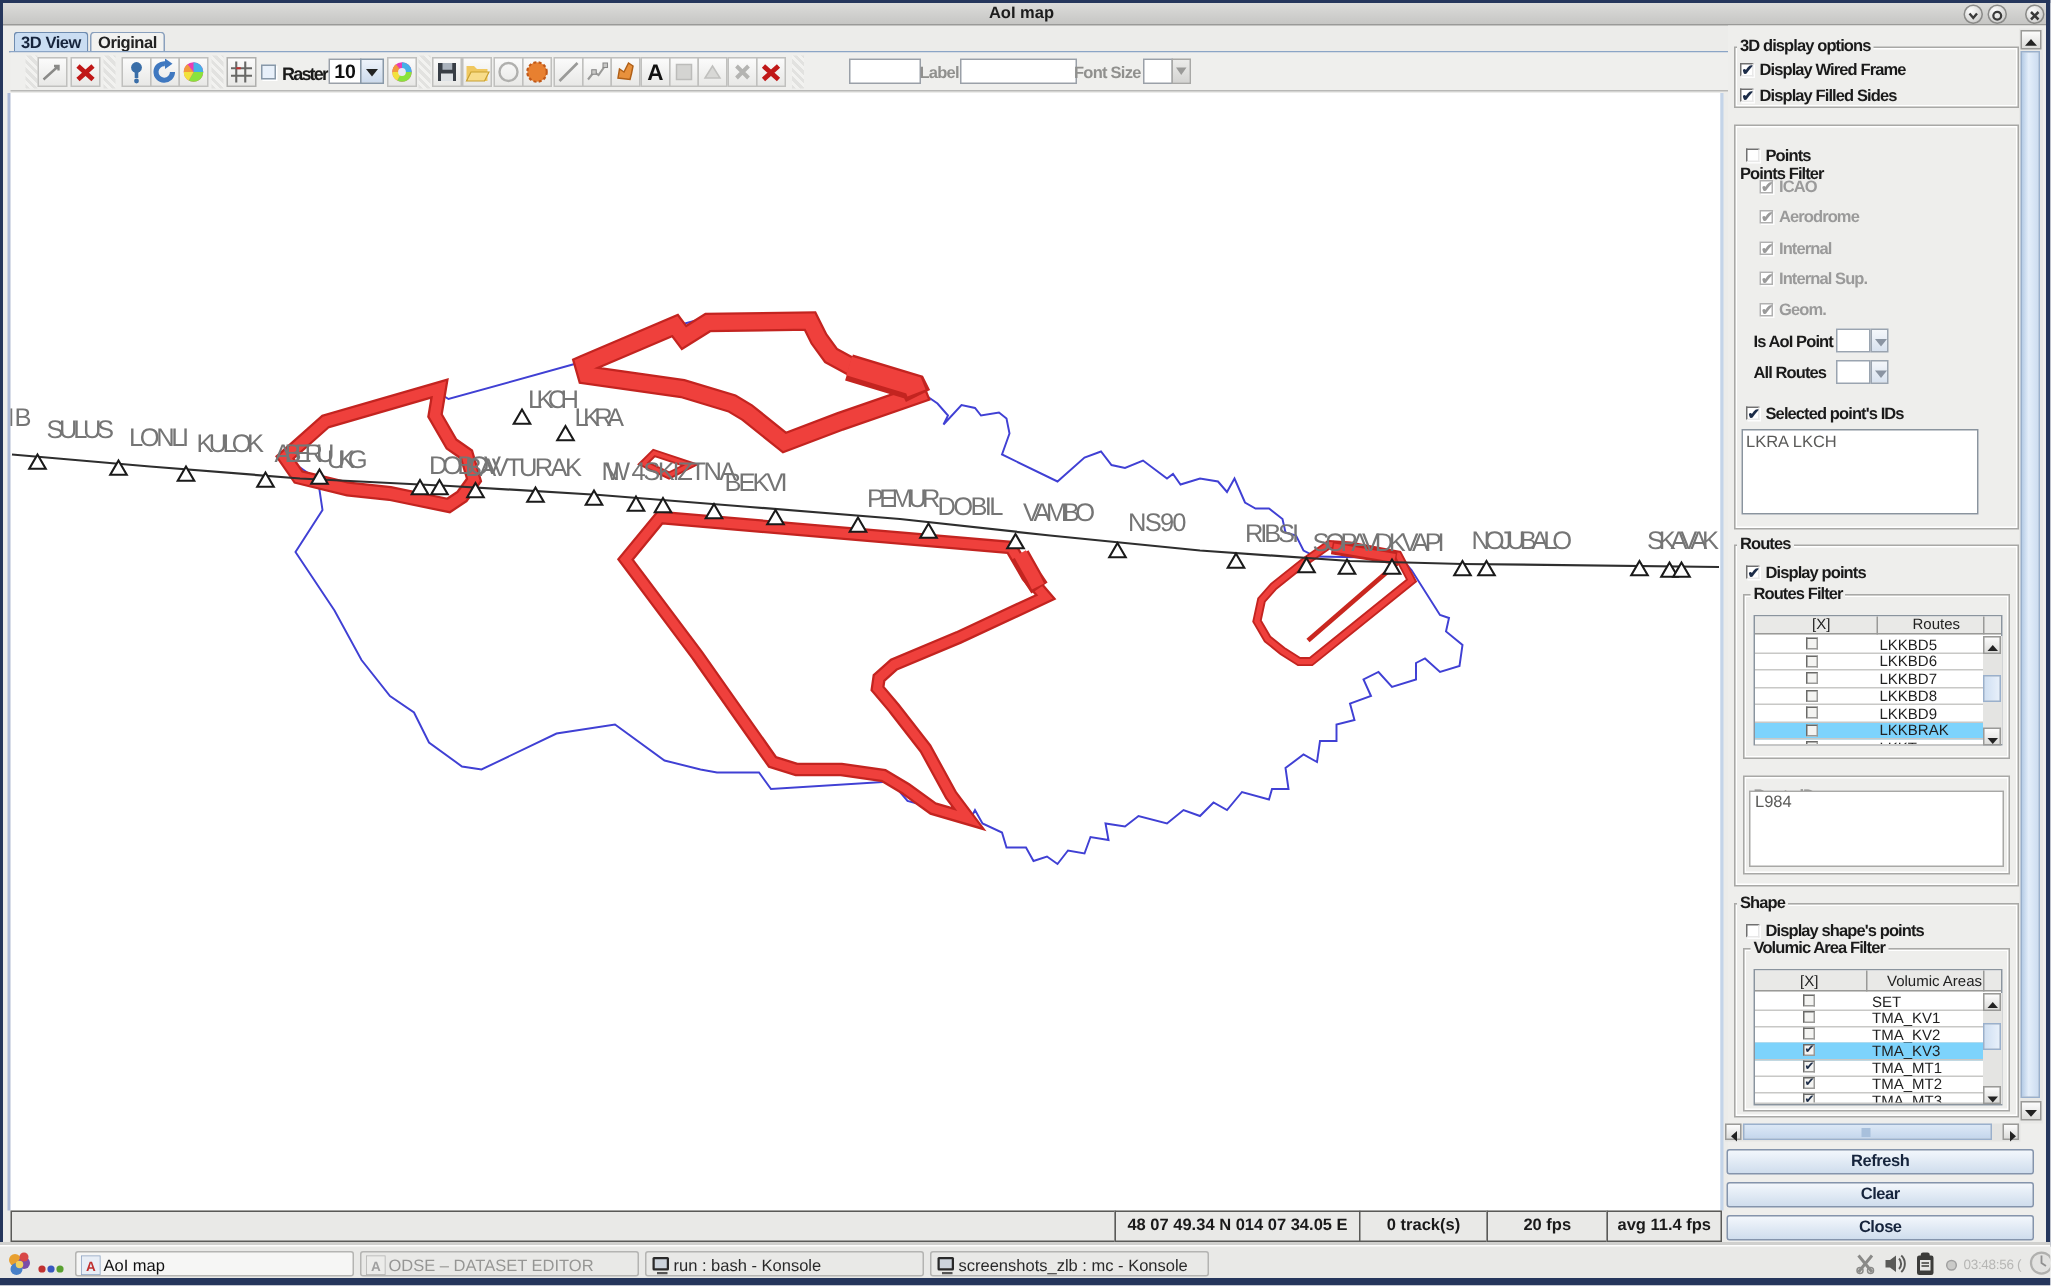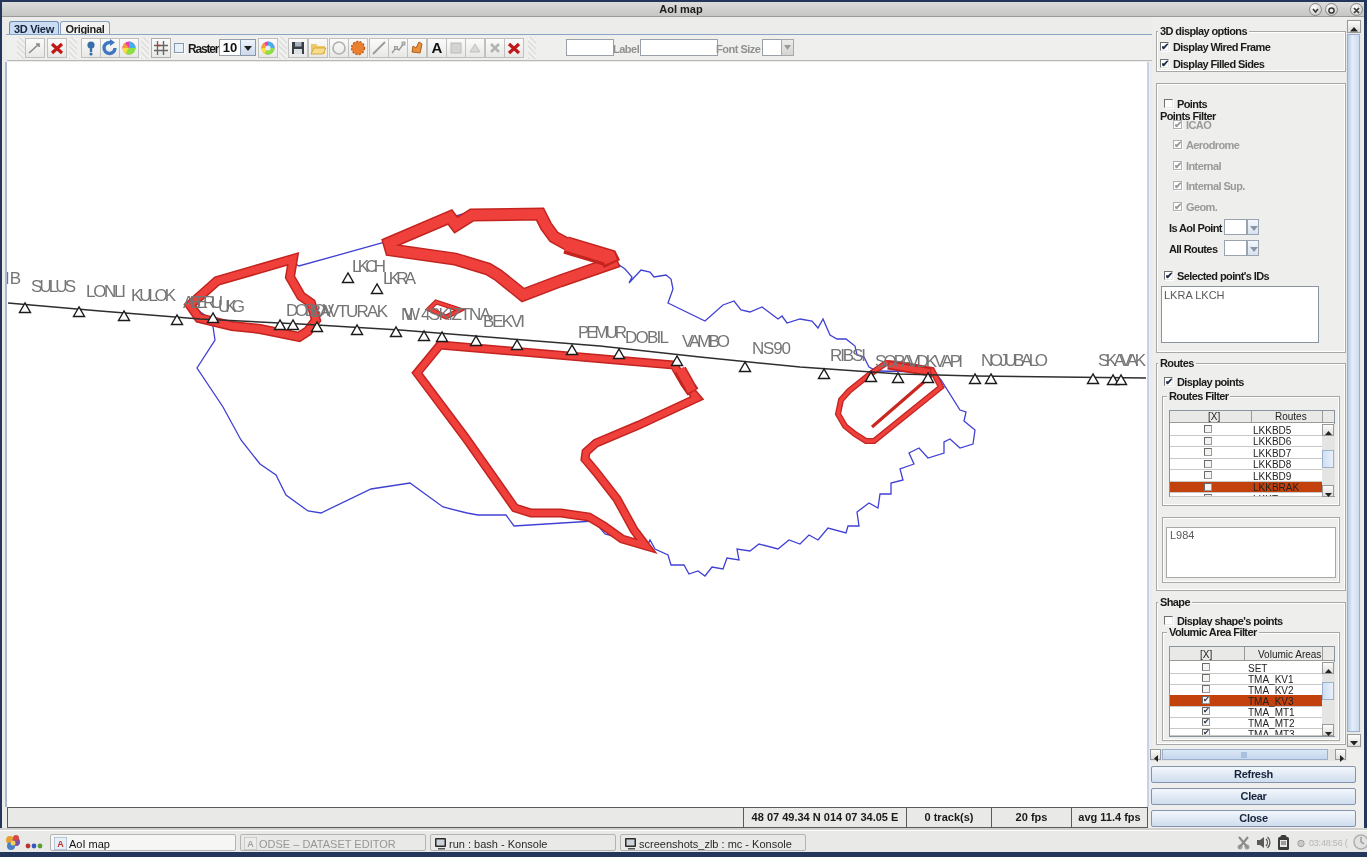--- a/index.html
+++ b/index.html
@@ -39,21 +39,21 @@
 .combo { position:absolute; height:16px; background:#fff; border:1px solid #9aa4b0; }
 .comboarr { position:absolute; height:16px; width:12px; background:linear-gradient(#f4f7fb,#d8e2ef); border:1px solid #9aa4b0; }
 .comboarr:after { content:""; position:absolute; left:2px; top:6px; border:4px solid transparent; border-top:5px solid #8a94a2; }
 .btn3 { position:absolute; left:1151px; width:205px; height:17px; background:linear-gradient(#f3f7fc,#cfdded); border:1px solid #8494ac; border-radius:2px; font-size:11px; font-weight:bold; color:#16243c; text-align:center; line-height:15px; letter-spacing:-0.3px; }
 
 #taskbar { left:0; top:830px; width:1367px; height:22px; background:#e9e9e7; border-top:1px solid #fdfdfd; }
 #taskbottom { left:0; top:852px; width:1367px; height:5px; background:#25365c; }
 .task { position:absolute; top:3px; height:17px; border:1px solid #b4b4b2; border-radius:2px; background:#e9e9e7; font-size:12px; color:#2a2a2a; }
 .task .ttxt { position:absolute; left:18px; top:3px; white-space:nowrap; font-size:11px; }
 .rrow,.vrow { position:absolute; left:0; width:152px; height:11.5px; border-bottom:1px solid #c8c8c6; font-size:10px; color:#222; }
-.rrow.sel,.vrow.sel { background:#c2410c; }
+.rrow.sel,.vrow.sel { background:#7dd3fc; }
 .rcb { position:absolute; left:34px; top:1px; width:8px; height:8px; background:#f4f4f2; border:1px solid #9a9a98; border-top-color:#6a6a68; border-left-color:#6a6a68; }
 .rcb.vchk:after { content:"✔"; position:absolute; left:0; top:-2px; font-size:8px; color:#1c2c48; }
 .rtxt { position:absolute; left:83px; top:0.5px; }
 .vrow .rtxt { left:78px;text-align:center; }
 .vrow .rcb { left:32px; }
 .sbtn { position:absolute; left:0; width:12px; height:12px; background:linear-gradient(#fcfcfc,#dcdcda); border:1px solid #9a9a98; }
 </style>
 </head>
 <body>
 <div class="abs" id="winborder"></div>

